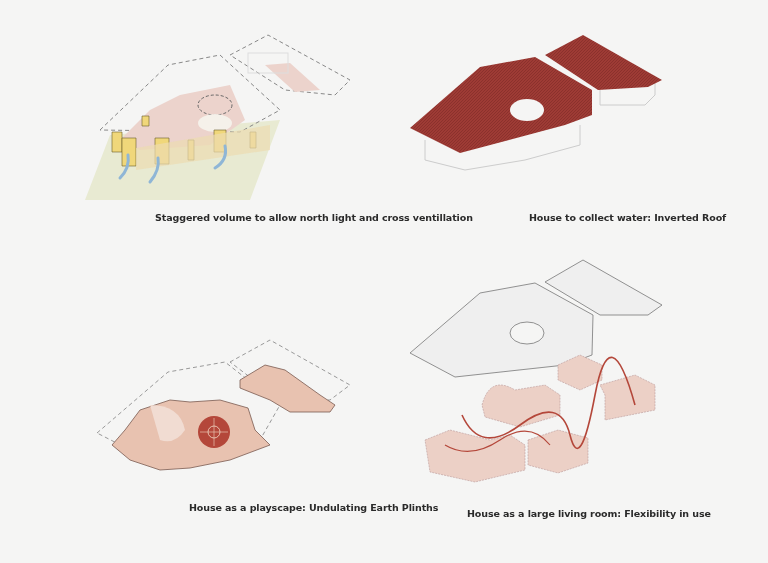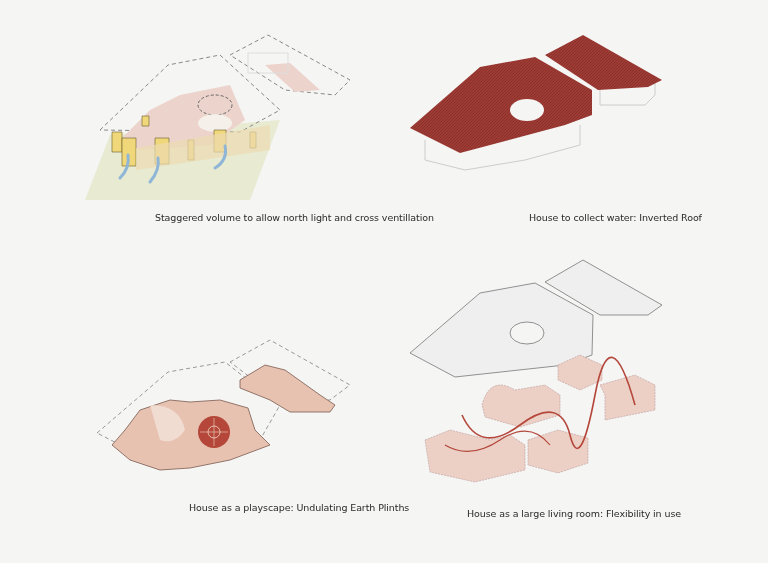--- a/index.html
+++ b/index.html
@@ -1,20 +1,20 @@
 <!DOCTYPE html>
 <html><head>
 <meta charset="utf-8">
 <style>
   html, body { margin:0; padding:0; }
   body { width:768px; height:563px; background:#f5f5f4; position:relative; overflow:hidden;
          font-family:"DejaVu Sans", sans-serif; }
   .panel { position:absolute; }
   .panel svg { position:absolute; left:0; top:0; }
-  .caption { position:absolute; font-size:9.5px; font-weight:normal; color:#2a2a2a; white-space:nowrap; letter-spacing:-0.1px; }
+  .caption { position:absolute; font-size:9.5px; font-weight:bold; color:#2a2a2a; white-space:nowrap; letter-spacing:-0.1px; }
 </style>
 </head>
 <body>
 
 <div class="panel" style="left:80px;top:20px;width:300px;height:180px;">
   <svg width="300" height="180" viewBox="0 0 300 180">
     <polygon points="5,180 30,115 200,100 170,180" fill="#e8ead2"></polygon>
     <polygon points="20,110 88,45 140,35 200,90 160,112" fill="none" stroke="#888" stroke-dasharray="4,3" stroke-width="1"></polygon>
     <polygon points="150,35 188,15 270,60 255,75 205,70" fill="none" stroke="#888" stroke-dasharray="4,3" stroke-width="1"></polygon>
     <polygon points="185,45 210,43 240,70 215,72" fill="#ecd3cc"></polygon>

